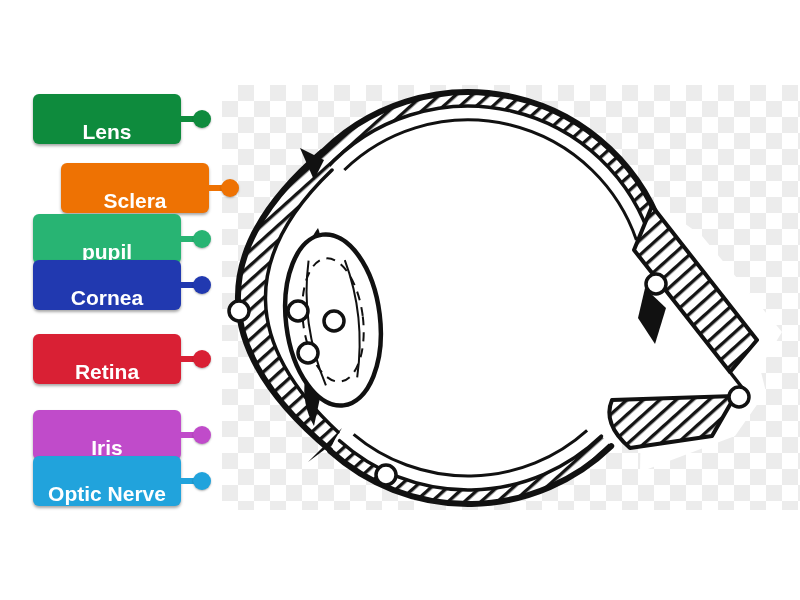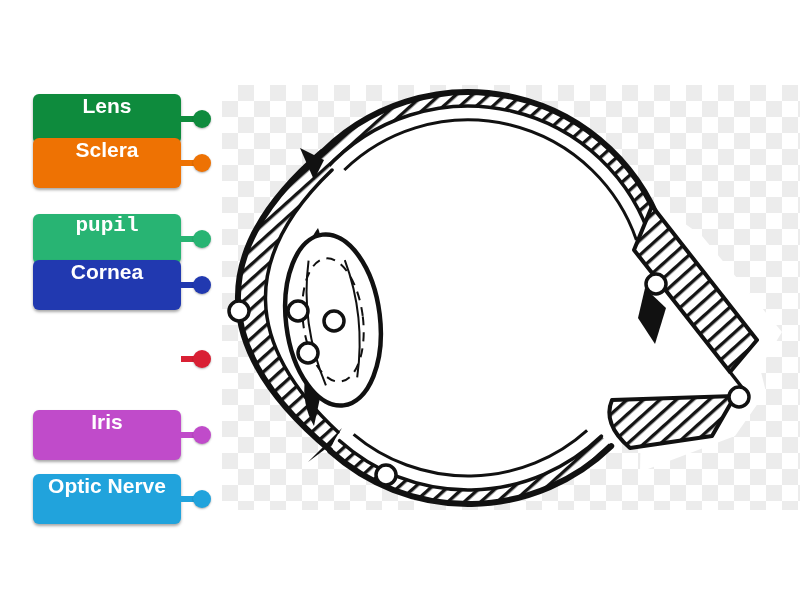--- a/index.html
+++ b/index.html
@@ -18,21 +18,21 @@
     background-size:32px 32px;
     background-position:0 0,16px 16px;
   }
   .eye-svg{position:absolute;left:222px;top:85px;width:578px;height:425px;}
 
   
   .label{position:absolute;left:33px;width:180px;height:50px;}
   .label-box{
     position:absolute;left:0;top:0;width:148px;height:50px;
     background:var(--c);border-radius:6px;
-    display:flex;align-items:flex-start;justify-content:center;
+    display:flex;align-items:flex-end;justify-content:center;
     color:#ffffff;font-size:21px;font-weight:bold;
     box-shadow:0 2px 3px rgba(0,0,0,0.35);
     cursor:grab;white-space:nowrap;
   }
   .stem{position:absolute;left:148px;top:22px;width:18px;height:6px;background:var(--c);}
   .dot{
     position:absolute;left:160px;top:16px;width:18px;height:18px;border-radius:50%;
     background:var(--c);box-shadow:0 1px 2px rgba(0,0,0,0.3);
   }
 </style>
@@ -109,51 +109,54 @@
     </g>
 </svg>
 
 <div class="label" style="top: 94px; --c: #0e8b3d;">
   <div class="label-box">
       <span>Lens</span>
     </div>
   <div class="stem"></div>
   <div class="dot"></div>
 </div>
-<div class="label" style="top: 138px; --c: #ee7203;">
+<div class="label" style="top: 163px; margin-left: 28px; --c: #ee7203;">
   <div class="label-box">
       <span>Sclera</span>
     </div>
   <div class="stem"></div>
   <div class="dot"></div>
 </div>
-<div class="label" style="top: 214px; font-family: Liberation Mono, monospace; --c: #28b473;">
+<div class="label" style="top: 214px; --c: #28b473;">
   <div class="label-box">
       <span>pupil</span>
     </div>
   <div class="stem"></div>
   <div class="dot"></div>
 </div>
 <div class="label" style="top: 260px; --c: #2139b0;">
   <div class="label-box">
       <span>Cornea</span>
     </div>
   <div class="stem"></div>
   <div class="dot"></div>
 </div>
 <div class="label" style="top: 334px; --c: #d92034;">
+  <div class="label-box">
+      <span>Retina</span>
+    </div>
   <div class="stem"></div>
   <div class="dot"></div>
 </div>
 <div class="label" style="top: 394px; margin-top: 16px; --c: #c04bca;">
   <div class="label-box">
       <span>Iris</span>
     </div>
   <div class="stem"></div>
   <div class="dot"></div>
 </div>
-<div class="label" style="top: 474px; --c: #21a3dc;">
+<div class="label" style="top: 456px; --c: #21a3dc;">
   <div class="label-box">
       <span>Optic Nerve</span>
     </div>
   <div class="stem"></div>
   <div class="dot"></div>
 </div>
 
 </body></html>

